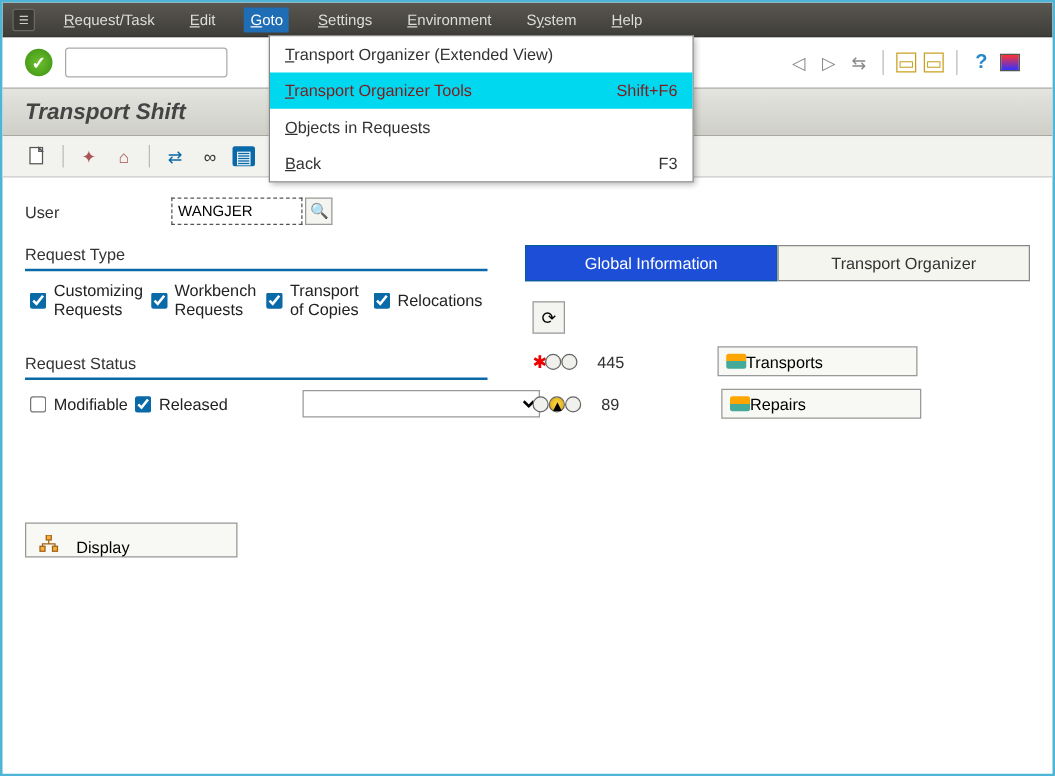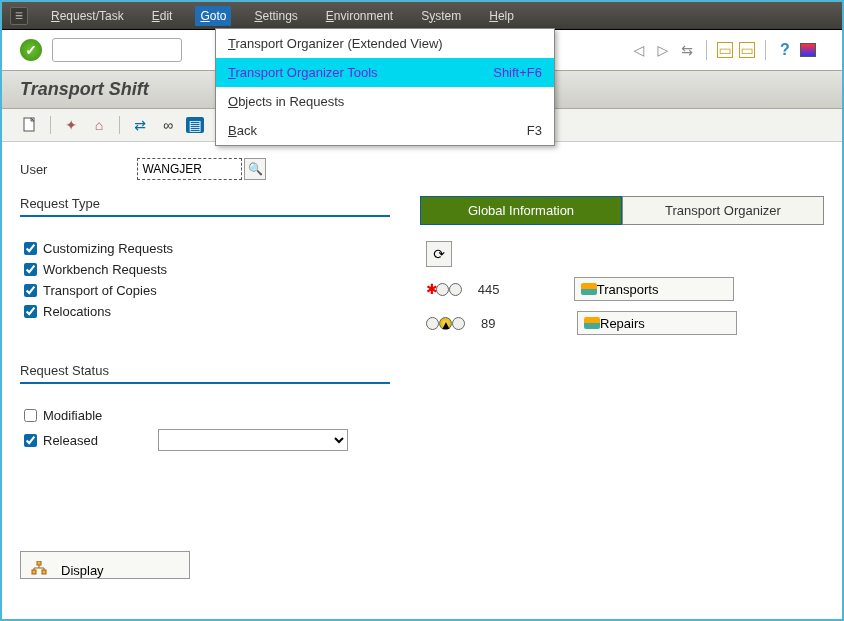--- a/index.html
+++ b/index.html
@@ -5,21 +5,21 @@
 * { box-sizing: border-box; margin: 0; padding: 0; }
 body { font-family: Arial, sans-serif; font-size: 12px; background: #fff; width: 844px; height: 621px; overflow: hidden; border: 2px solid #4fb5d6; }
 .menubar { background: linear-gradient(#5a5751, #3f3d38); height: 28px; display: flex; align-items: center; padding: 0 8px; gap: 18px; color: #dcdcd8; border-bottom: 1px solid #000; }
 .menubar-item { cursor: pointer; padding: 3px 5px; }
 .menubar-item.active { background: #1f6db4; color: #ffffff; }
 .menubar-item span.ul { text-decoration: underline; }
 .menu-icon { width: 18px; height: 18px; background: #3a3832; border: 1px solid #6a6860; border-radius: 2px; display: flex; align-items: center; justify-content: center; font-size: 9px; color: #ccc; }
 
 .dropdown { position: absolute; top: 28px; left: 215px; width: 340px; background: #fff; border: 1px solid #888; box-shadow: 2px 2px 5px rgba(0,0,0,.3); z-index: 100; }
 .dropdown-item { padding: 7px 12px; display: flex; justify-content: space-between; align-items: center; cursor: pointer; font-size: 13px; color: #333; }
-.dropdown-item.highlight { background: #00d8f0; color: #6d28d9; }
+.dropdown-item.highlight { background: #00d8f0; color: #7f1d1d; }
 .dropdown-item span.ul { text-decoration: underline; }
 
 .toolbar-row { display: flex; align-items: center; padding: 8px 18px; gap: 10px; background: #fff; }
 .check-icon { width: 22px; height: 22px; border-radius: 50%; background: radial-gradient(#6ec030, #3a8f10); display: flex; align-items: center; justify-content: center; color: #fff; font-size: 14px; font-weight: bold; }
 .cmd-input { flex: none; width: 130px; height: 24px; border: 1px solid #aaa; border-radius: 3px; background: #fff; }
 .tb-spacer { flex: 1; }
 .tb-icons { display: flex; align-items: center; gap: 6px; padding-right: 8px; }
 .tb-icons .sep { width: 1px; height: 20px; background: #bbb; margin: 0 4px; }
 .tb-ico { width: 18px; height: 18px; font-size: 14px; color: #888; cursor: pointer; display: flex; align-items: center; justify-content: center; }
 .tb-ico.gold { color: #c8a020; border: 1px solid #c8a020; width: 16px; height: 16px; }
@@ -39,29 +39,29 @@
 .user-input-wrap { display: flex; align-items: center; }
 .user-input { width: 105px; height: 22px; border: 1px dashed #555; padding: 0 4px; font-size: 12px; }
 .search-btn { width: 22px; height: 22px; border: 1px solid #999; background: #f4f4f0; margin-left: 2px; cursor: pointer; display: flex; align-items: center; justify-content: center; font-size: 12px; }
 
 .columns { display: flex; gap: 30px; }
 .left-col { width: 370px; }
 .right-col { flex: 1; }
 
 .group-box { margin-bottom: 20px; }
 .group-title { font-size: 13px; color: #333; padding-bottom: 4px; border-bottom: 2px solid #0a6aa8; }
-.group-body { padding: 24px 4px; display: flex; flex-direction: column; gap: 6px; }
+.group-body { padding: 8px 4px; display: flex; flex-direction: row; gap: 6px; }
 .chk-row { display: flex; align-items: center; gap: 6px; font-size: 13px; color: #222; }
 .chk-row input[type=checkbox] { accent-color: #0a6aa8; }
 .released-row { display: flex; align-items: center; gap: 10px; }
 .released-row select { width: 190px; height: 22px; border: 1px solid #999; background: #fff; font-size: 12px; margin-left: 50px; }
 
 .tabs { display: flex; }
 .tab { flex: 1; padding: 6px 10px; text-align: center; font-size: 13px; border: 1px solid #888; cursor: pointer; }
-.tab.active { background: #4d7c0f; color: #fff; border-color: #0a5d9a; }
+.tab.active { background: #1d4ed8; color: #fff; border-color: #0a5d9a; }
 .tab.inactive { background: #f5f5f0; color: #333; }
 
 .right-body { padding: 16px 6px; display: flex; flex-direction: column; gap: 10px; }
 .refresh-btn { width: 26px; height: 26px; border: 1px solid #999; background: #f4f4f0; display: flex; align-items: center; justify-content: center; font-size: 14px; cursor: pointer; }
 .stat-row { display: flex; align-items: center; gap: 16px; }
 .status-lights { display: flex; align-items: center; gap: 0; }
 .light { width: 13px; height: 13px; border: 1px solid #666; border-radius: 50%; }
 .light.yellow { background: radial-gradient(#ffda55, #d8a800); }
 .light.off { background: #f0f0ec; }
 .red-star { color: #e00; font-size: 14px; margin-right: -2px; }

